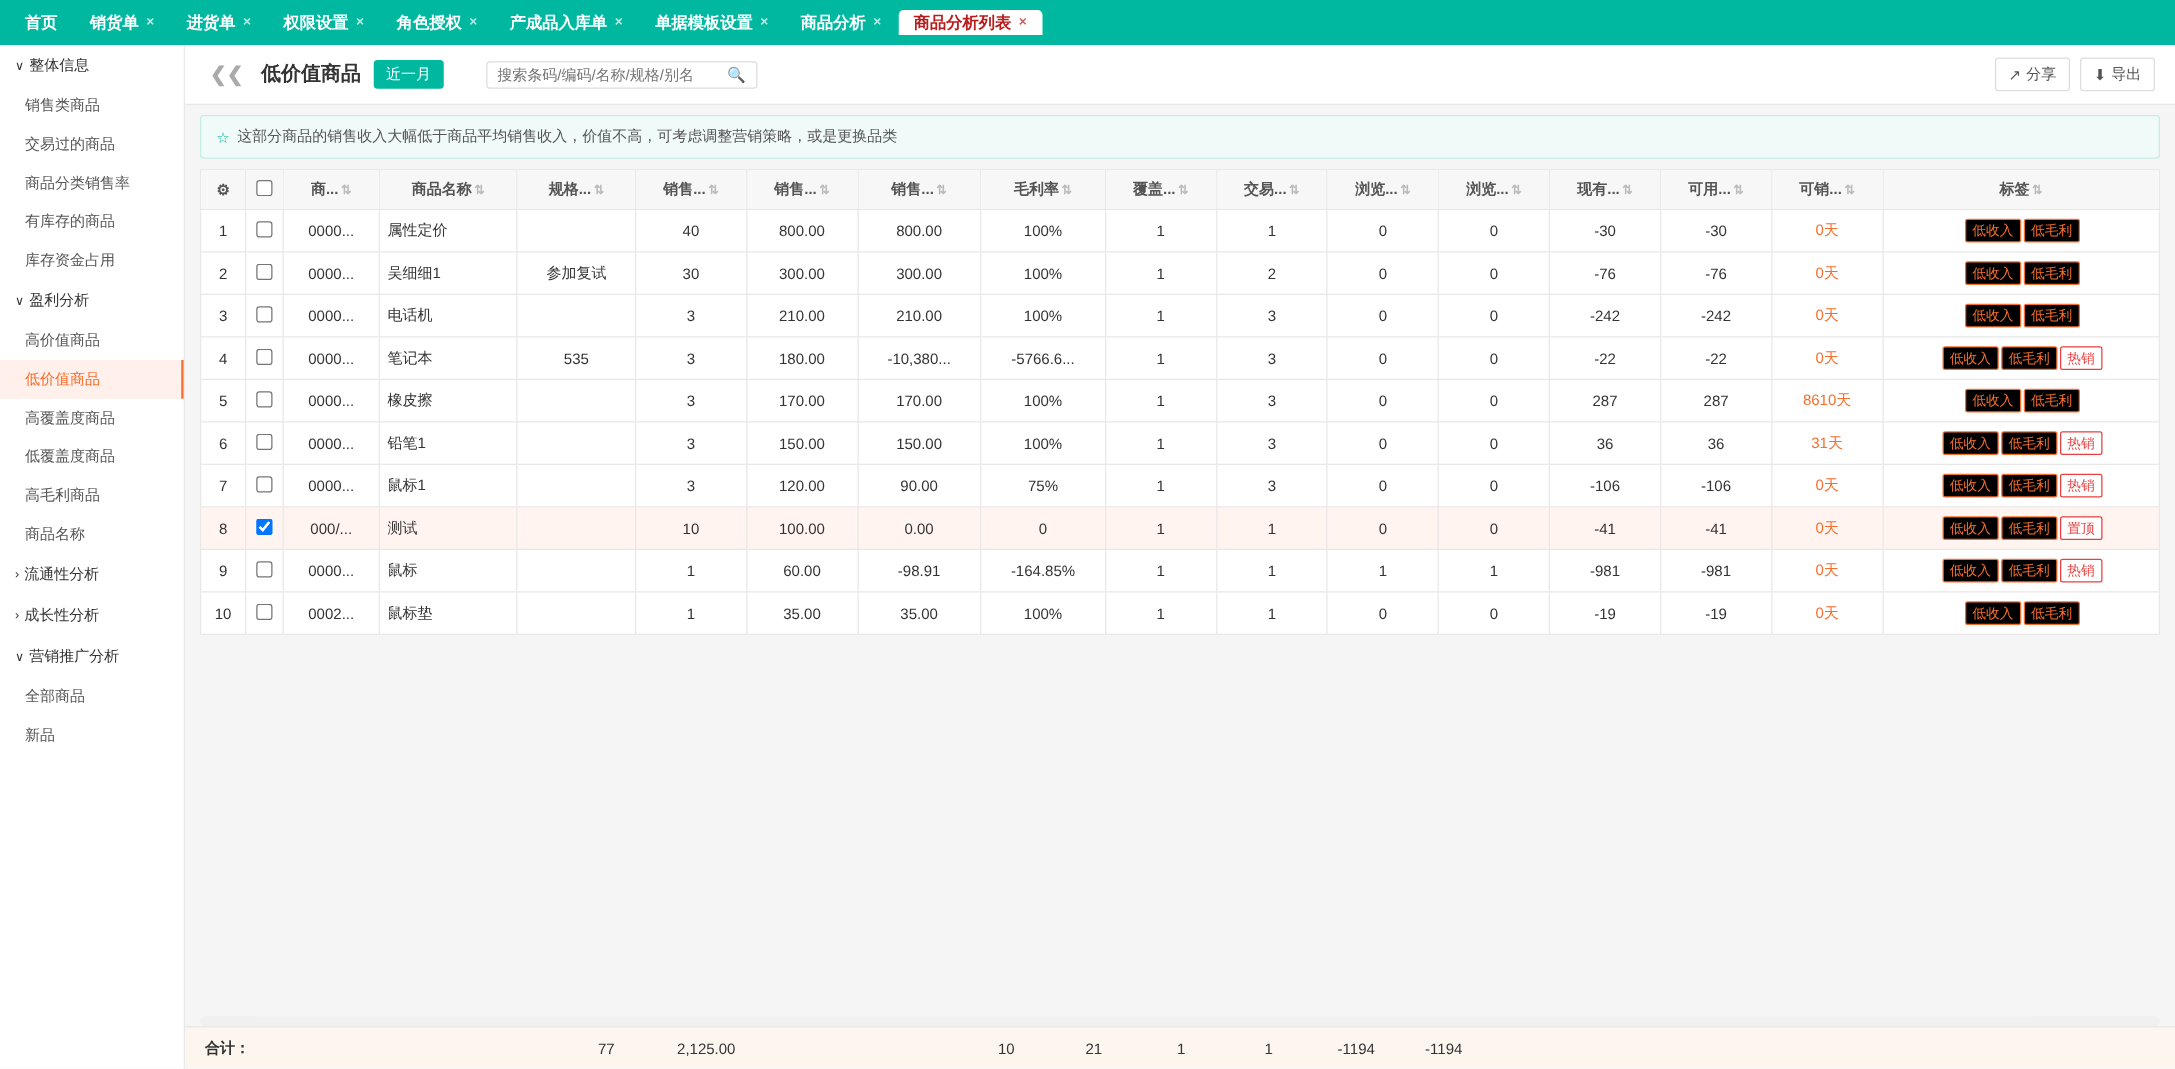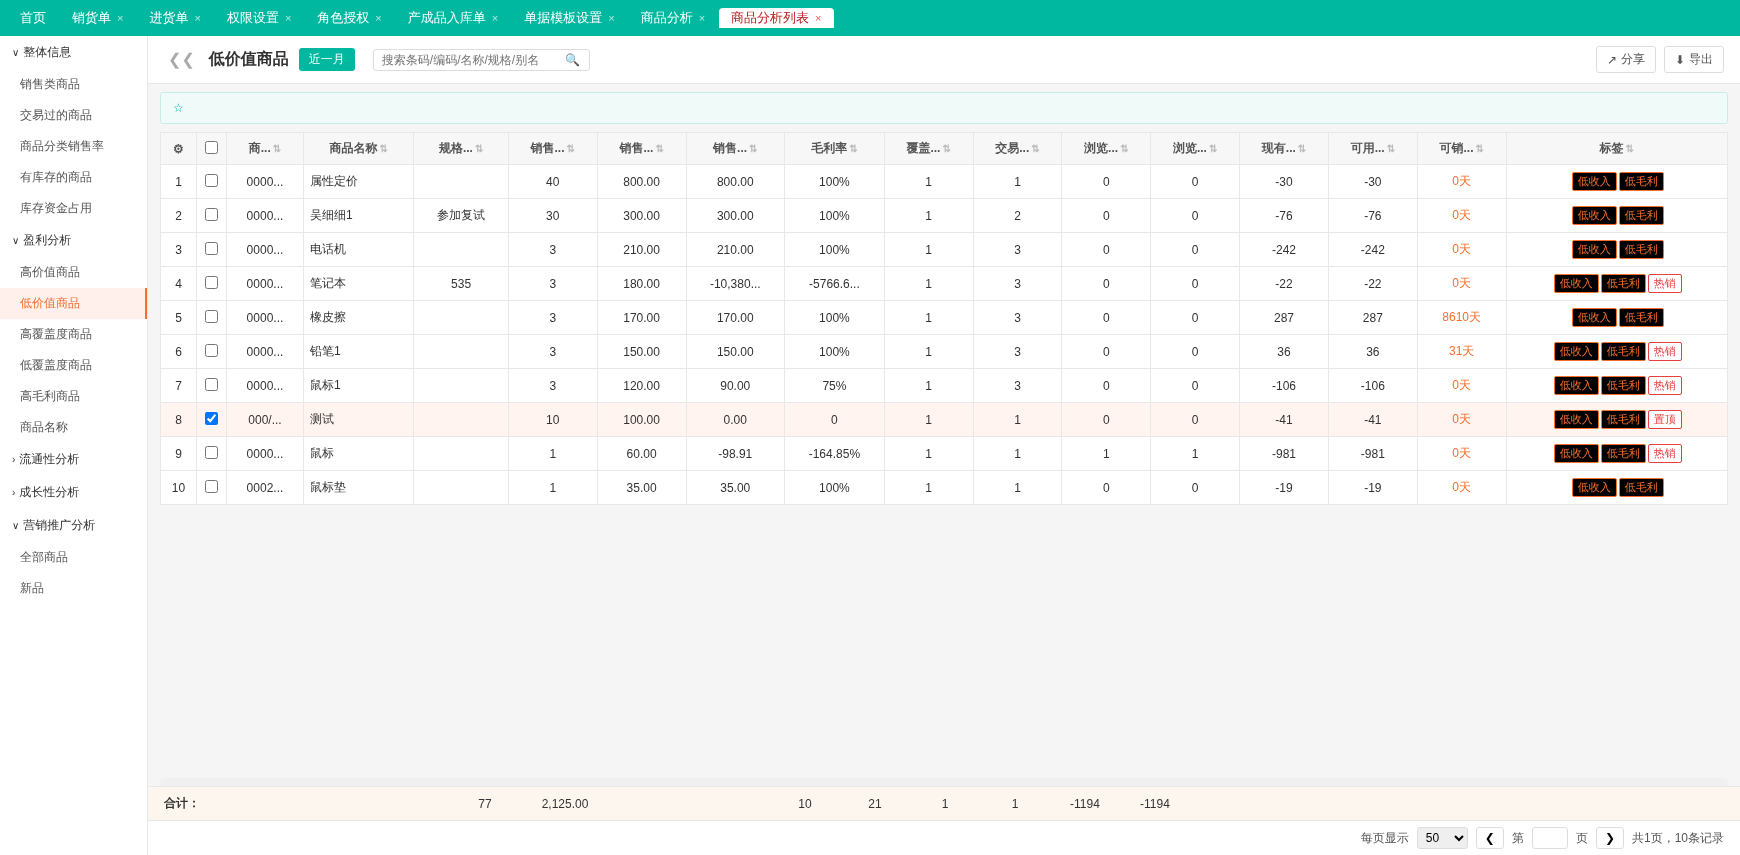--- a/index.html
+++ b/index.html
@@ -1,20 +1,20 @@
 <!DOCTYPE html>
 <html><head>
   <meta charset="utf-8">
   <style>
     * { margin: 0; padding: 0; box-sizing: border-box; }
     body { font-family: 'Microsoft YaHei', Arial, sans-serif; font-size: 12px; background: #f5f5f5; color: #333; width: 1740px; min-height: 855px; overflow-x: hidden; }
     
     
     .top-nav { background: #00b8a0; height: 36px; display: flex; align-items: center; padding: 0 8px; gap: 2px; }
-    .nav-item { color: #fff; padding: 0 12px; height: 20px; display: flex; align-items: center; cursor: pointer; font-size: 13px; white-space: nowrap; }
+    .nav-item { color: #fff; padding: 0 12px; height: 20px; display: flex; align-items: center; cursor: pointer; font-size: 13px; white-space: nowrap; font-weight: bold; }
     .nav-item.active { background: #fff; color: #b91c1c; border-radius: 4px 4px 0 0; }
     .nav-item .close-x { margin-left: 6px; font-size: 11px; opacity: 0.7; }
     
     
     .main-layout { display: flex; height: calc(855px - 36px); }
     
     
     .sidebar { width: 148px; background: #fff; border-right: 1px solid #e8e8e8; overflow-y: auto; flex-shrink: 0; }
     .sidebar-section { }
     .sidebar-group-title { padding: 8px 12px; color: #333; font-size: 12px; display: flex; align-items: center; gap: 4px; cursor: pointer; }
@@ -22,21 +22,21 @@
     .sidebar-item { padding: 7px 12px 7px 20px; color: #555; cursor: pointer; font-size: 12px; }
     .sidebar-item.active { background: #fff0eb; color: #f56e2c; border-right: 2px solid #f56e2c; }
     
     
     .content { flex: 1; display: flex; flex-direction: column; overflow: hidden; }
     
     
     .content-header { background: #fff; padding: 10px 16px; display: flex; align-items: center; gap: 10px; border-bottom: 1px solid #e8e8e8; }
     .page-title { font-size: 16px; font-weight: bold; color: #333; }
     .time-filter-btn { background: #00b8a0; color: #fff; border: none; border-radius: 3px; padding: 3px 10px; cursor: pointer; font-size: 12px; }
-    .search-box { display: flex; align-items: center; border: 1px solid #ddd; border-radius: 3px; padding: 3px 8px; gap: 4px; margin-left: 8px; }
+    .search-box { display: flex; align-items: center; border: 1px solid #ddd; border-radius: 3px; padding: 3px 8px; gap: 4px; margin-left: 24px; }
     .search-box input { border: none; outline: none; font-size: 12px; width: 180px; color: #999; }
     .search-icon { color: #00b8a0; cursor: pointer; }
     .header-actions { margin-left: auto; display: flex; gap: 8px; }
     .action-btn { display: flex; align-items: center; gap: 4px; color: #555; cursor: pointer; font-size: 12px; border: 1px solid #ddd; padding: 4px 10px; border-radius: 3px; background: #fff; }
     
     
     .info-banner { background: #f0faf8; border: 1px solid #c8ece6; margin: 8px 12px; padding: 8px 12px; border-radius: 3px; color: #555; font-size: 12px; display: flex; align-items: center; gap: 6px; }
     .info-icon { color: #00b8a0; }
     
     
@@ -173,20 +173,21 @@
         </button>
         <button class="action-btn">
           <span>⬇</span>
           <span>导出</span>
         </button>
       </div>
     </div>
 
     <div class="info-banner">
       <span class="info-icon">☆</span>
+      <span>这部分商品的销售收入大幅低于商品平均销售收入，价值不高，可考虑调整营销策略，或是更换品类</span>
     </div>
 
     <div class="table-wrap">
       <table>
         <thead>
           <tr>
             <th style="width:36px;"><span class="gear-icon">⚙</span></th>
             <th style="width:30px;"><input type="checkbox" style=""></th>
             <th><span>商...</span><span class="sort-icon">⇅</span></th>
             <th><span>商品名称</span><span class="sort-icon">⇅</span></th>
@@ -412,28 +413,14 @@
         <span class="footer-val" style="width:70px;"></span>
         <span class="footer-val" style="width:70px;">10</span>
         <span class="footer-val" style="width:70px;">21</span>
         <span class="footer-val" style="width:70px;">1</span>
         <span class="footer-val" style="width:70px;">1</span>
         <span class="footer-val" style="width:70px;">-1194</span>
         <span class="footer-val" style="width:70px;">-1194</span>
       </div>
     </div>
 
-    <div class="pagination-bar">
-      <span>每页显示</span>
-      <select>
-        <option>50</option>
-        <option>100</option>
-        <option>200</option>
-      </select>
-      <button class="page-btn">❮</button>
-      <span>第</span>
-      <input type="text" class="page-input" style="">
-      <span>页</span>
-      <button class="page-btn">❯</button>
-      <span>共1页，10条记录</span>
-    </div>
   </div>
 </div>
 
 </body></html>

